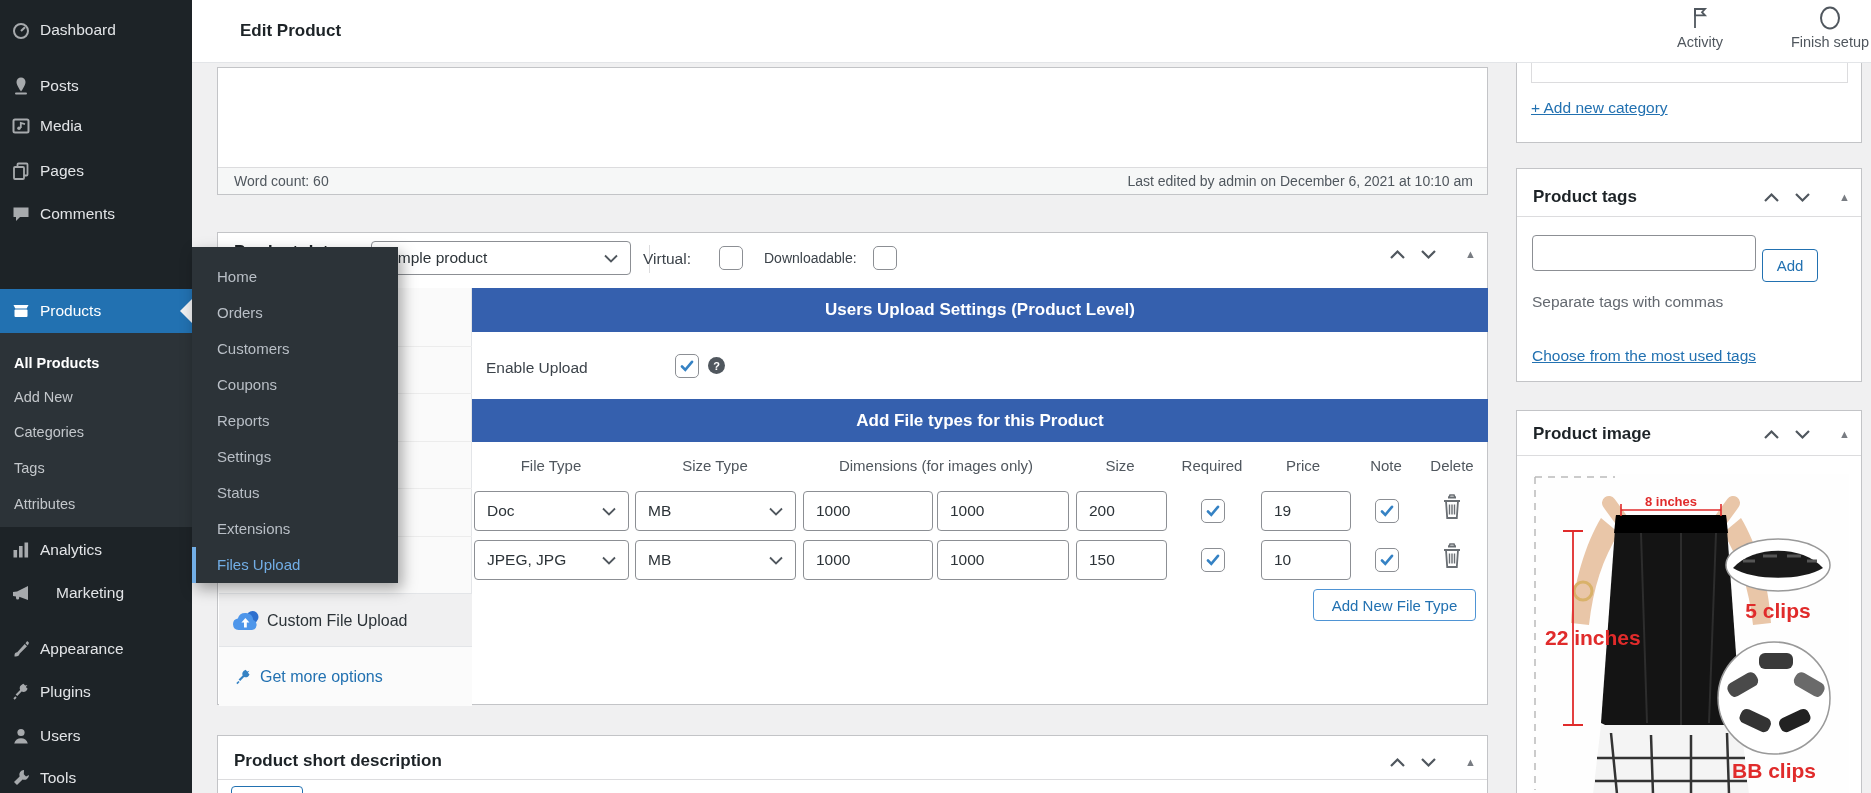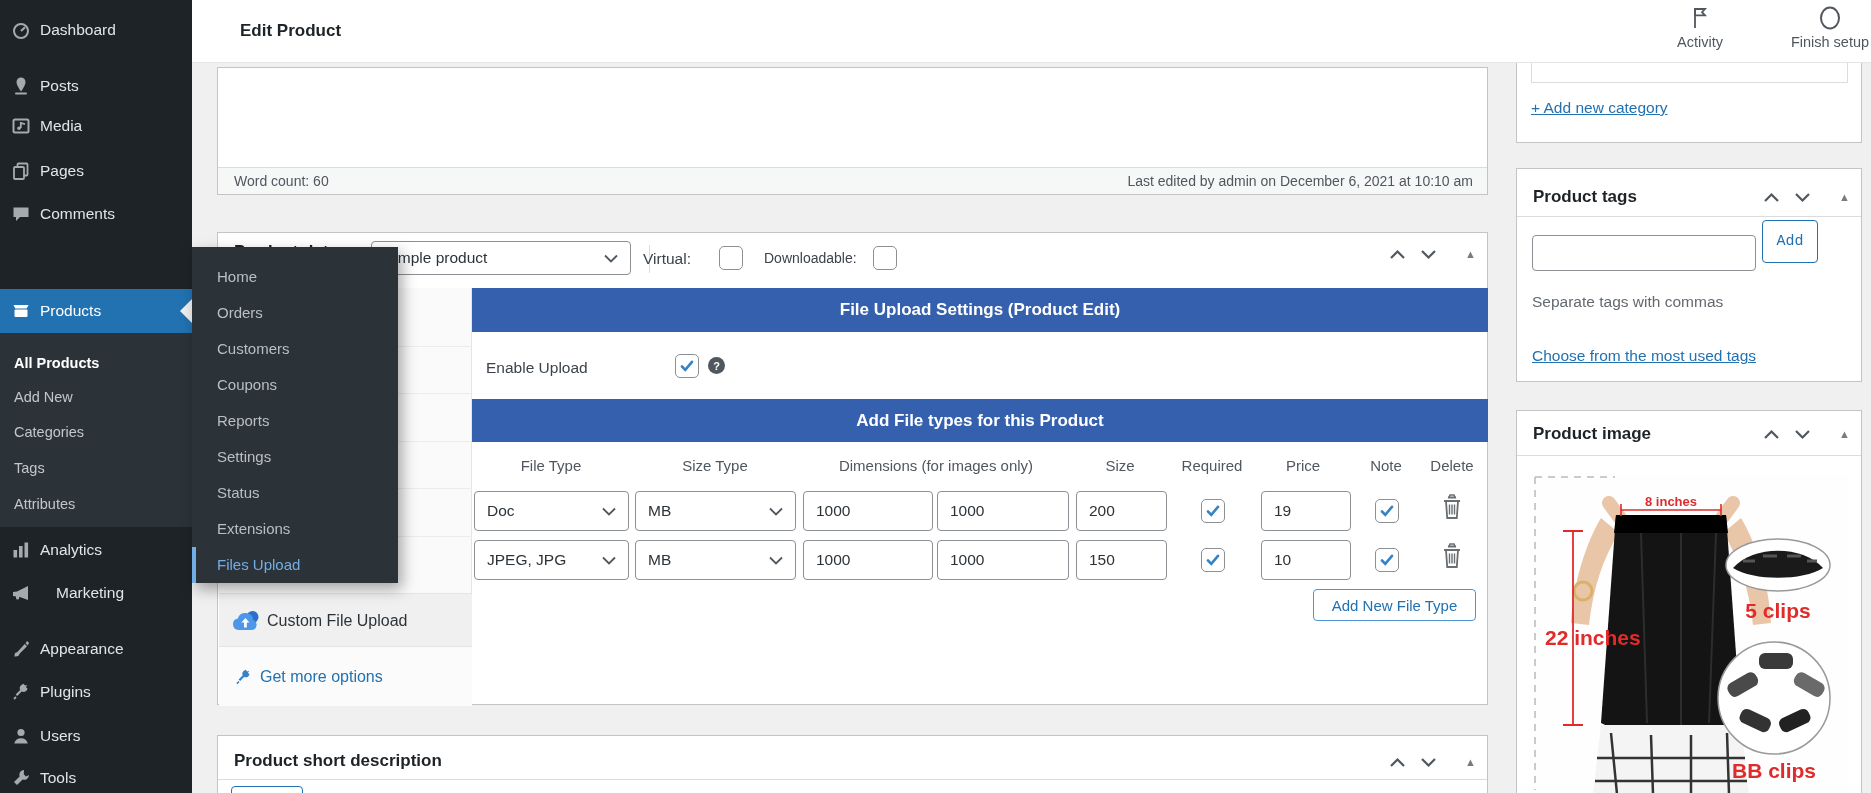--- a/index.html
+++ b/index.html
@@ -269,21 +269,21 @@
           <svg width="17" height="17" viewBox="0 0 18 18">
               <path d="M11.2 1.8 13 3.6l2.2-.7-1.5 2.2 1.7 1.7c-1.3 2.9-3.5 3.7-5.8 2.7l-4.1 4.3-1.7-1.7 4.3-4.1c-1-2.3-.2-4.5 2.7-5.8z" fill="#3582c4"></path>
               <path d="M2 16.5l2.2-2.2" stroke="#3582c4" stroke-width="1.7"></path>
             </svg>
         </span>
         <span>Get more options</span>
       </div>
     </div>
 
     <div class="blue-bar" style="left:254px;top:55px;width:1016px;height:44px;">
-      <span>File Upload Settings (Product Edit)</span>
+      <span>Users Upload Settings (Product Level)</span>
     </div>
     <span style="position:absolute;left:268px;top:126px;font-size:15.5px;">Enable Upload</span>
     <span class="cbx" style="left:457px;top:121px;">
       <svg width="14" height="12" viewBox="0 0 14 12">
           <path d="M2 6.5 5.3 9.8 12 1.8" fill="none" stroke="#3582c4" stroke-width="2.6" stroke-linecap="round"></path>
         </svg>
     </span>
     <span class="help-badge" style="left:490px;top:124px;">?</span>
 
     <div class="blue-bar" style="left:254px;top:166px;width:1016px;height:43px;">
@@ -408,21 +408,21 @@
         </span>
       <span class="chev">
           <svg width="17" height="11" viewBox="0 0 17 11">
             <path d="M2 2 8.5 8.5 15 2" fill="none" stroke="#50575e" stroke-width="2.2"></path>
           </svg>
         </span>
       <span class="tri-collapse">▲</span>
     </div>
     <div style="position:absolute;left:0;top:47px;width:100%;border-top:1px solid #dcdcde;"></div>
     <input class="textin" style="left: 15px; top: 66px; width: 224px; height: 36px;" value="">
-    <div class="btn-outline" style="left:245px;top:51px;width:56px;height:43px;border-color:#2271b1;font-family:Liberation Mono, monospace;">
+    <div class="btn-outline" style="left:245px;top:80px;width:56px;height:33px;border-color:#2271b1;">
       <span>Add</span>
     </div>
     <div class="muted" style="position:absolute;left:15px;top:124px;font-size:15.5px;">Separate tags with commas</div>
     <a class="wp-link" style="position:absolute;left:15px;top:178px;font-size:15.5px;">Choose from the most used tags</a>
   </div>
 
   <div class="panel" style="left:1516px;top:410px;width:346px;height:383px;border-bottom:none;">
     <div class="panel-title" style="position:absolute;left:16px;top:13px;">Product image</div>
     <div class="sort-ctrls" style="left:246px;top:17px;">
       <span class="chev">

